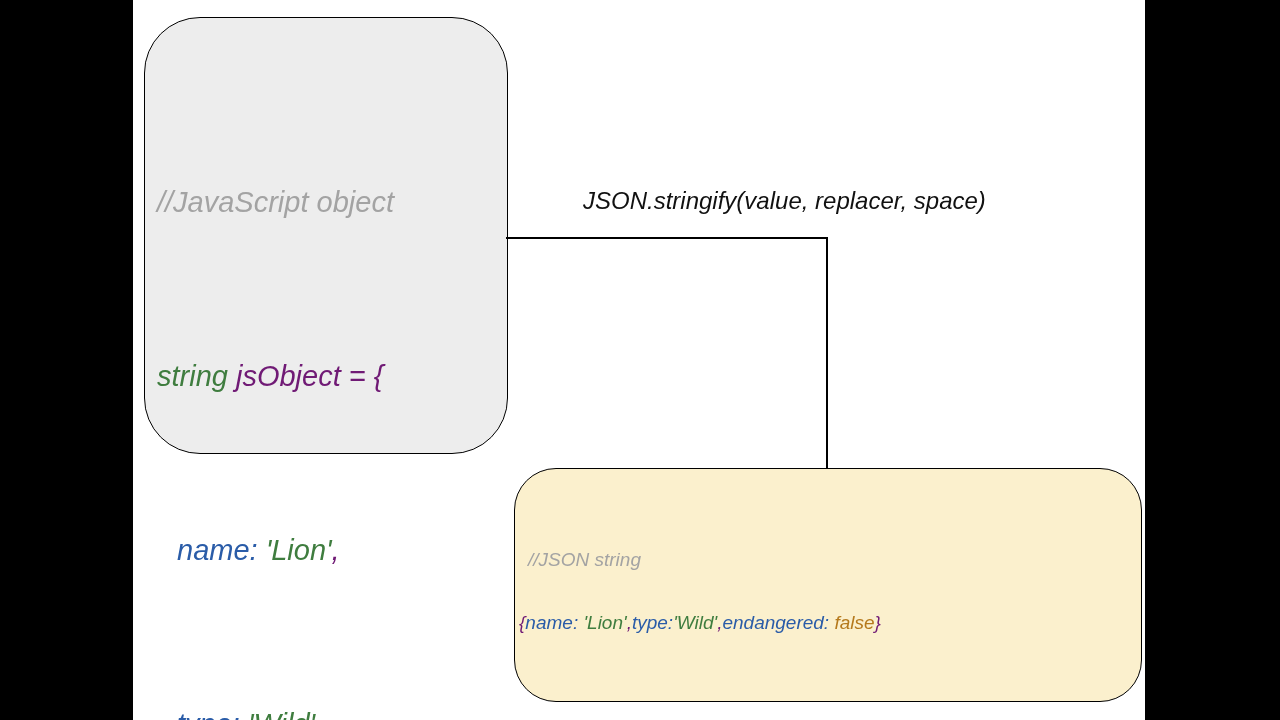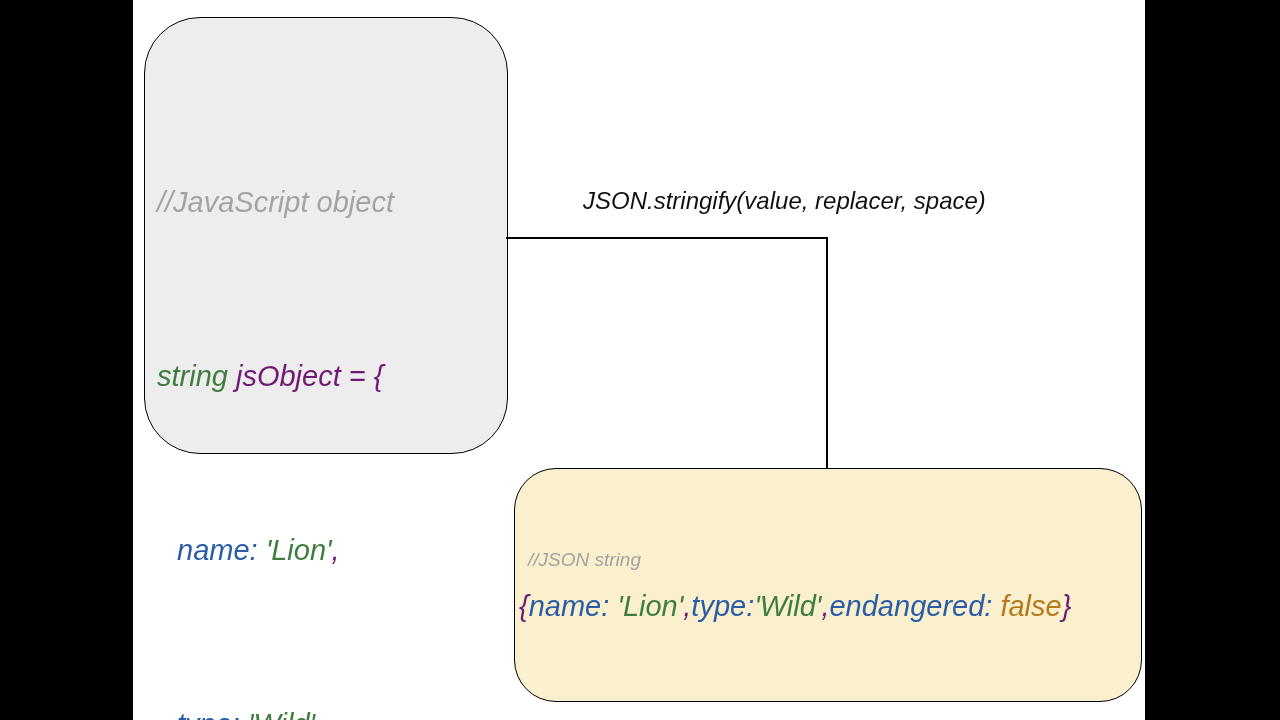--- a/index.html
+++ b/index.html
@@ -61,22 +61,22 @@
     position: absolute;
     left: 395px;           
     top: 531px;
     font-size: 19px;
     line-height: 33px;
     margin-top: 12px;
   }
   #json-code {
     position: absolute;
     left: 386px;           
-    top: 590px;
-    font-size: 29px;
+    top: 606px;
+    font-size: 19px;
     line-height: 33px;
     color: #111;
     white-space: pre;
   }
   #stringify-label {
     position: absolute;
     left: 450px;           
     top: 187px;
     font-size: 24px;
     color: #111;

